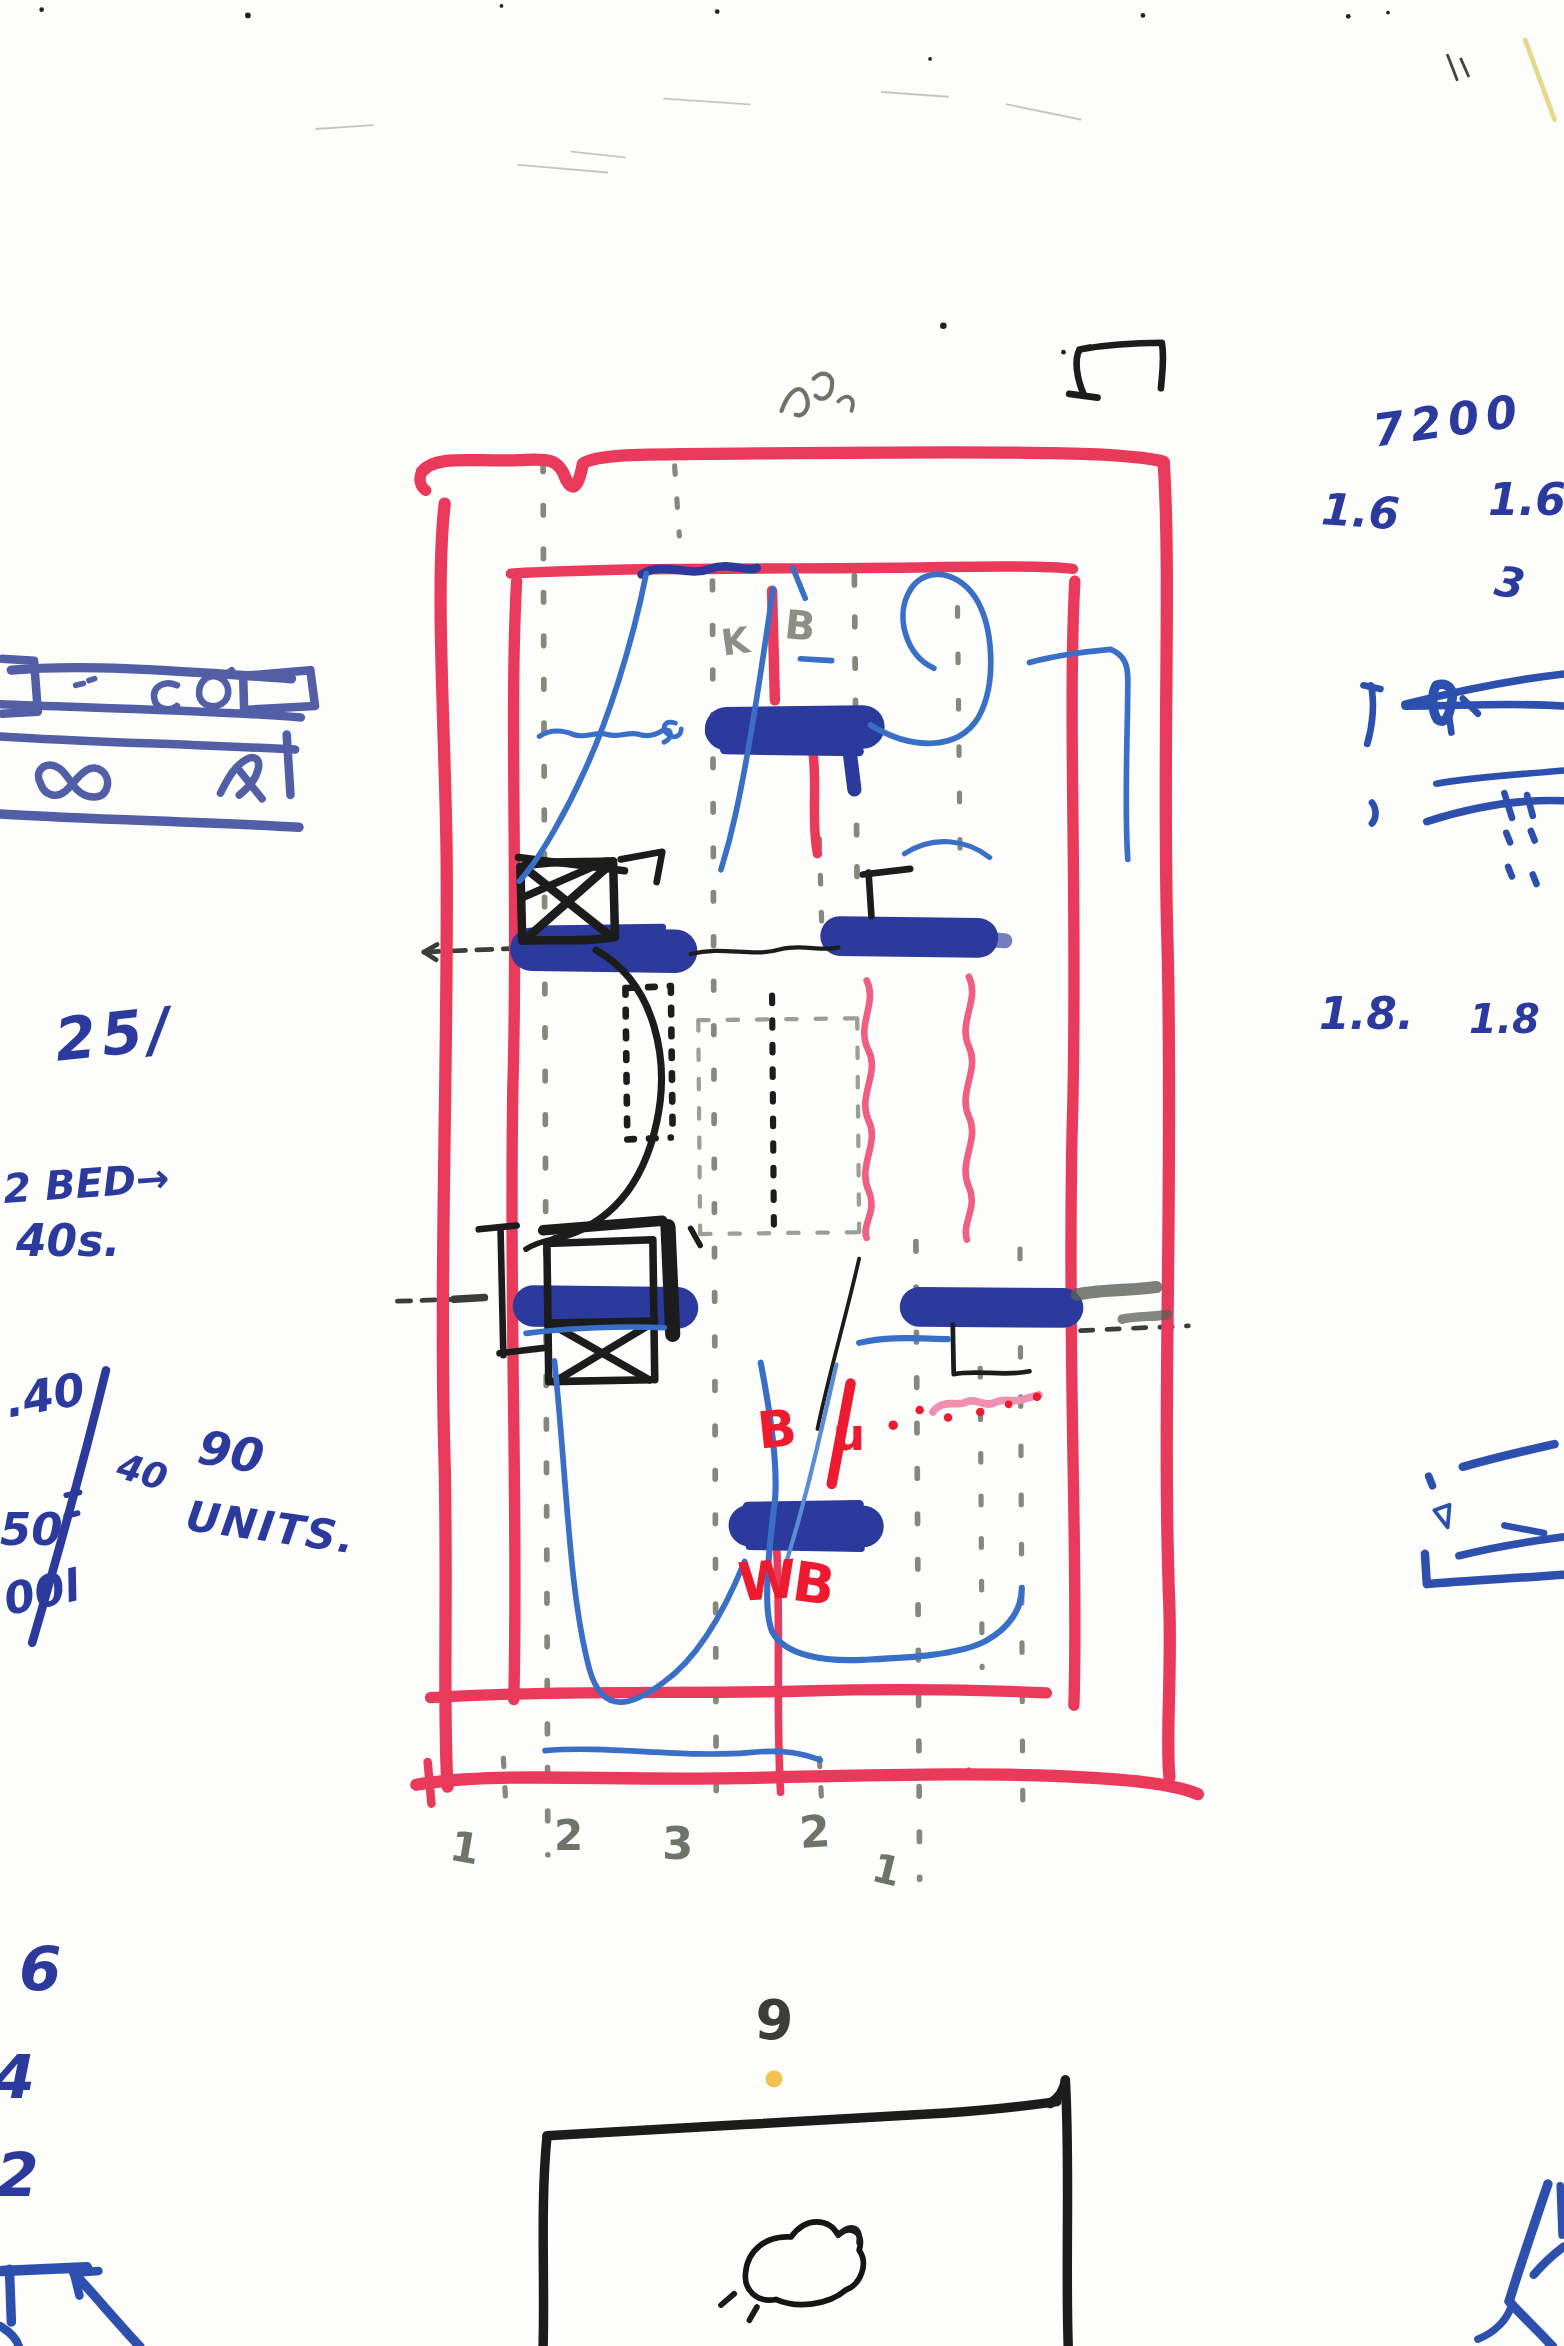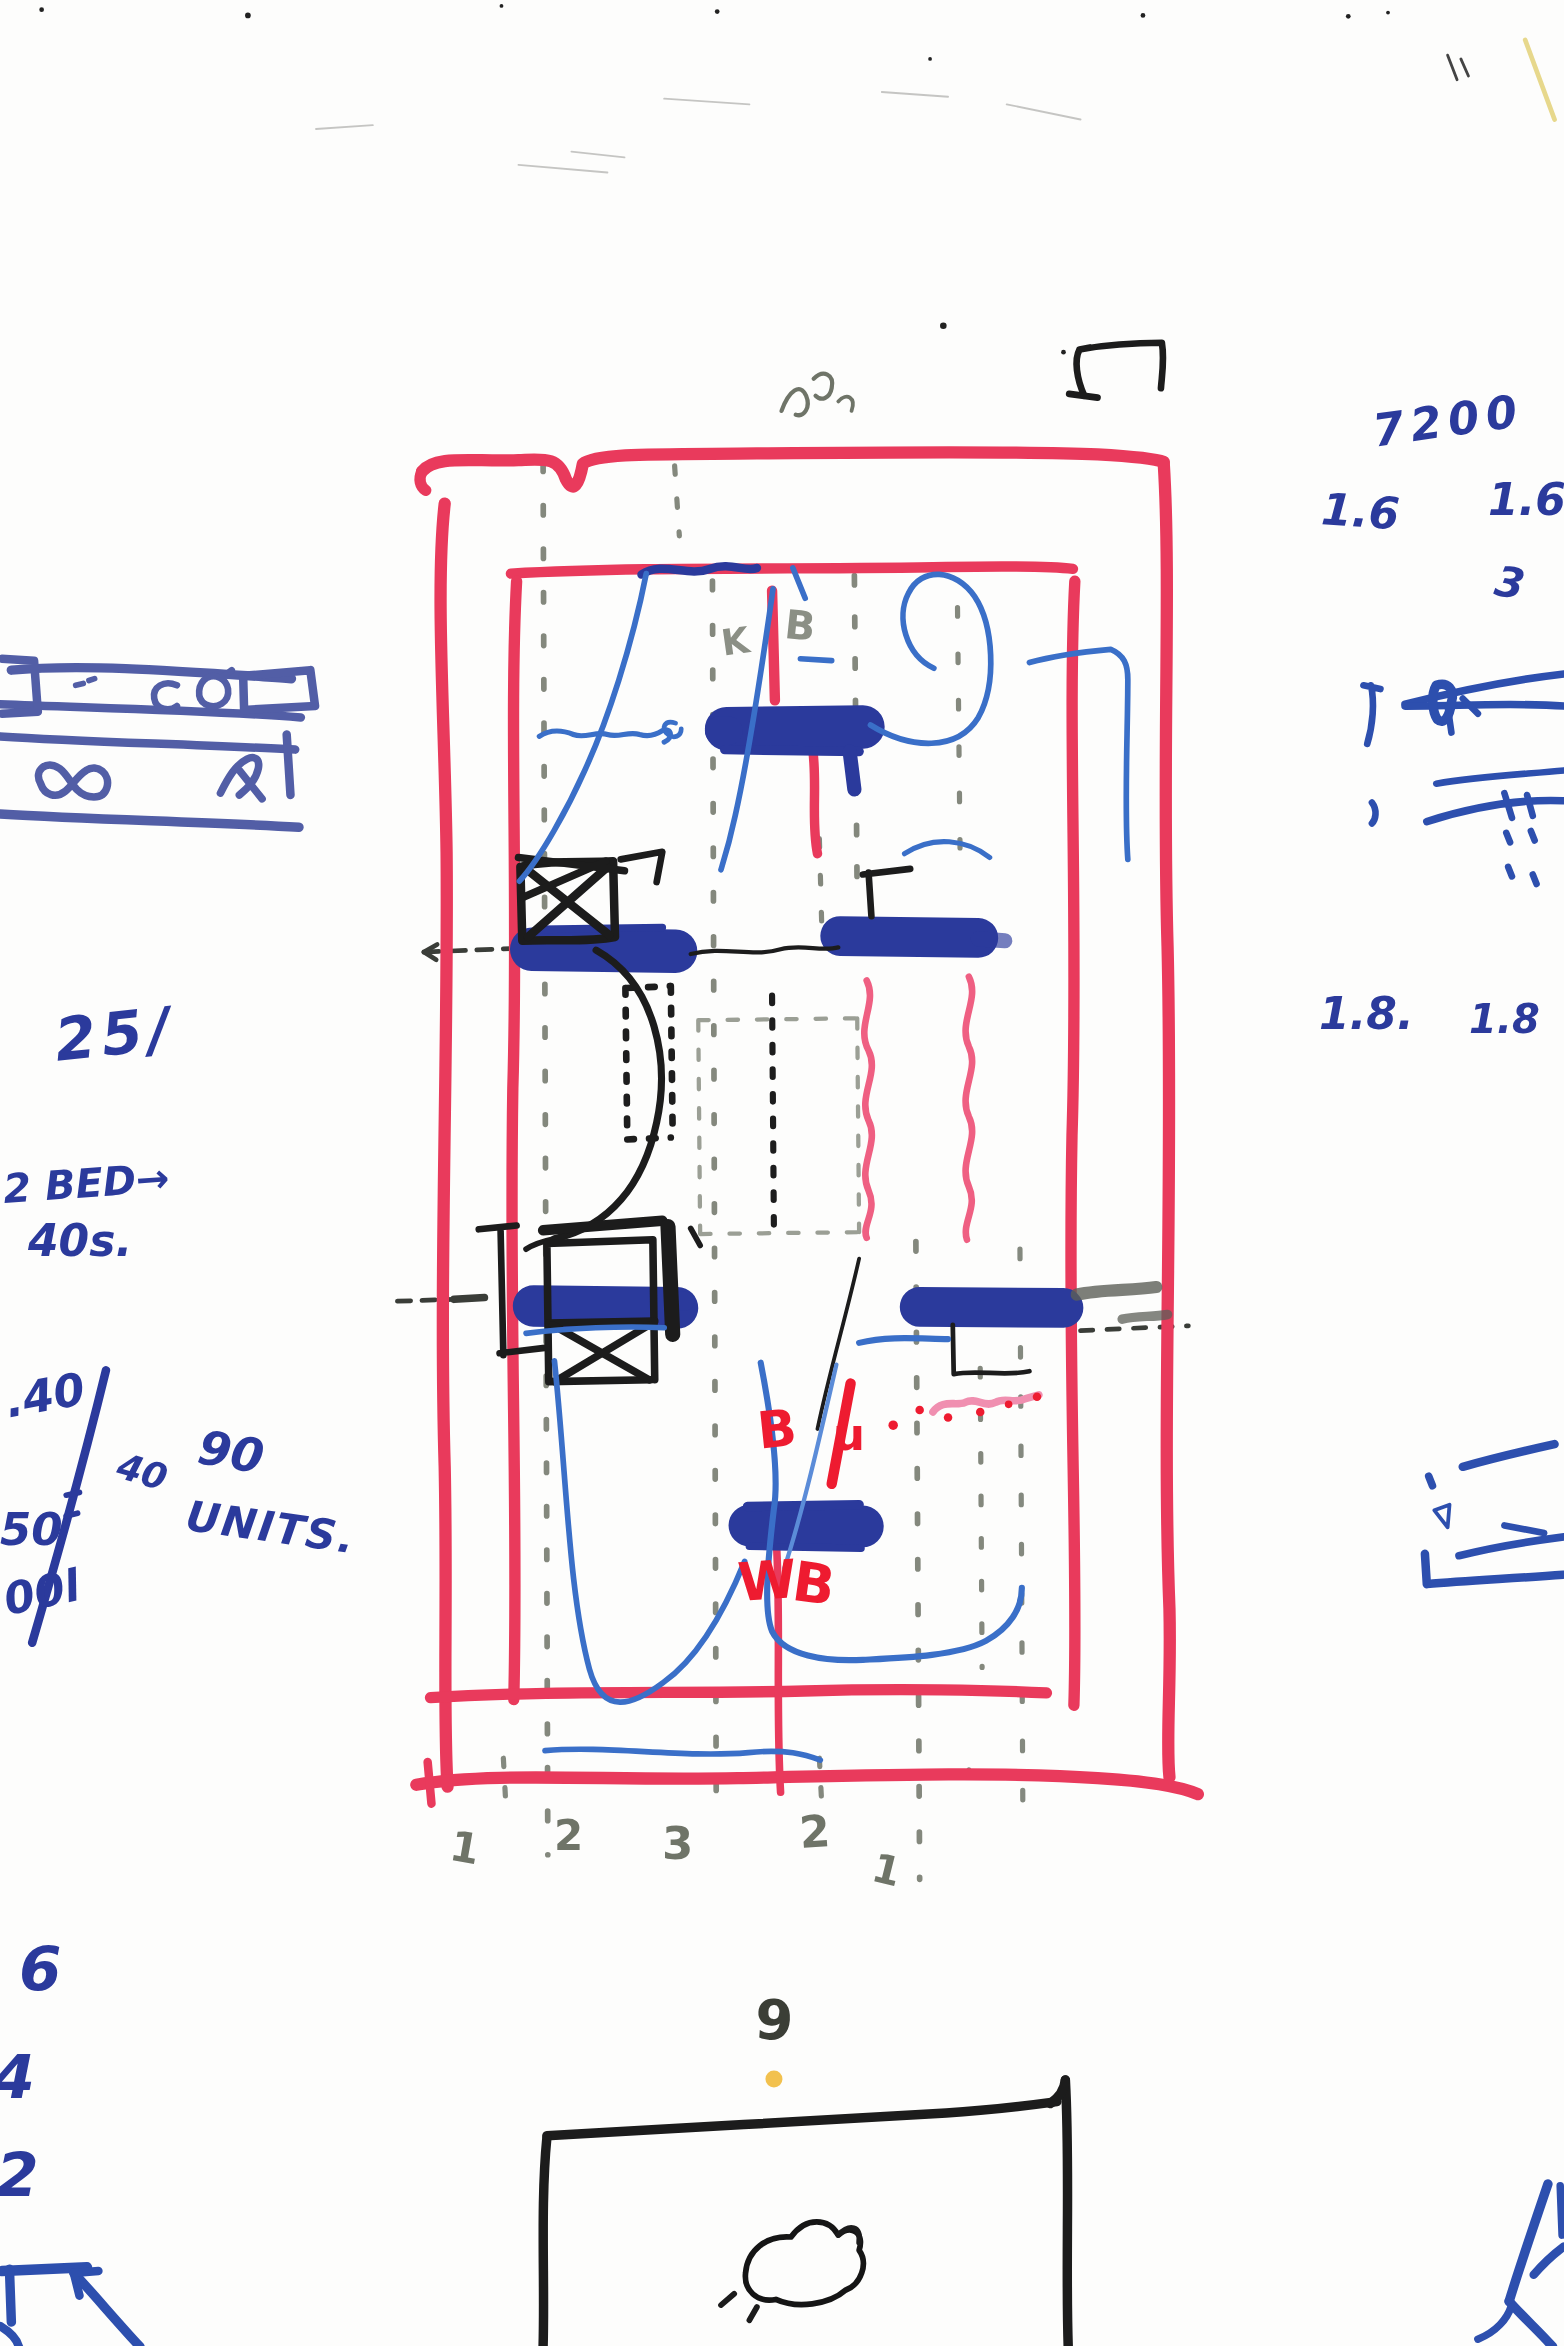--- a/index.html
+++ b/index.html
@@ -15,21 +15,21 @@
   .red{color:#ee1b30;font-weight:700;}
   
   .l-n7200{left:1370px;top:409px;font-size:45px;letter-spacing:6.6px;transform:rotate(-8deg);}
   .l-n16l{left:1323px;top:487px;font-size:44px;transform:rotate(4deg);}
   .l-n16r{left:1488px;top:478px;font-size:44px;}
   .l-n3{left:1499px;top:560px;font-size:42px;transform:rotate(10deg);}
   .l-n18l{left:1319px;top:992px;font-size:44px;}
   .l-n18r{left:1469px;top:988px;font-size:40px;margin-top:11px;}
   .l-n25{left:52px;top:1011px;font-size:59px;letter-spacing:5.7px;transform:rotate(-6deg);}
   .l-n2bed{left:1.9px;top:1169px;font-size:40px;transform:rotate(-4deg);}
-  .l-n40s{left:28px;top:1219px;font-size:44px;}
+  .l-n40s{left:16px;top:1219px;font-size:44px;}
   .l-ndot40{left:1.9px;top:1380px;font-size:45px;transform:rotate(-10deg);}
   .l-n50{left:0px;top:1478px;font-size:45px;margin-top:29px;}
   .l-n00l{left:0px;top:1579px;font-size:44px;transform:rotate(-12deg);}
   .l-n40sm{left:123px;top:1448px;font-size:36px;transform:rotate(16deg);}
   .l-n90{left:203px;top:1423px;font-size:47px;transform:rotate(10deg);}
   .l-nunits{left:189px;top:1495px;font-size:42px;letter-spacing:1.9px;transform:rotate(8deg);}
   .l-n6{left:19px;top:1938px;font-size:61px;}
   .l-n4{left:-7.6px;top:2046px;font-size:61px;}
   .l-n2{left:-3.8px;top:2144px;font-size:61px;}
   

